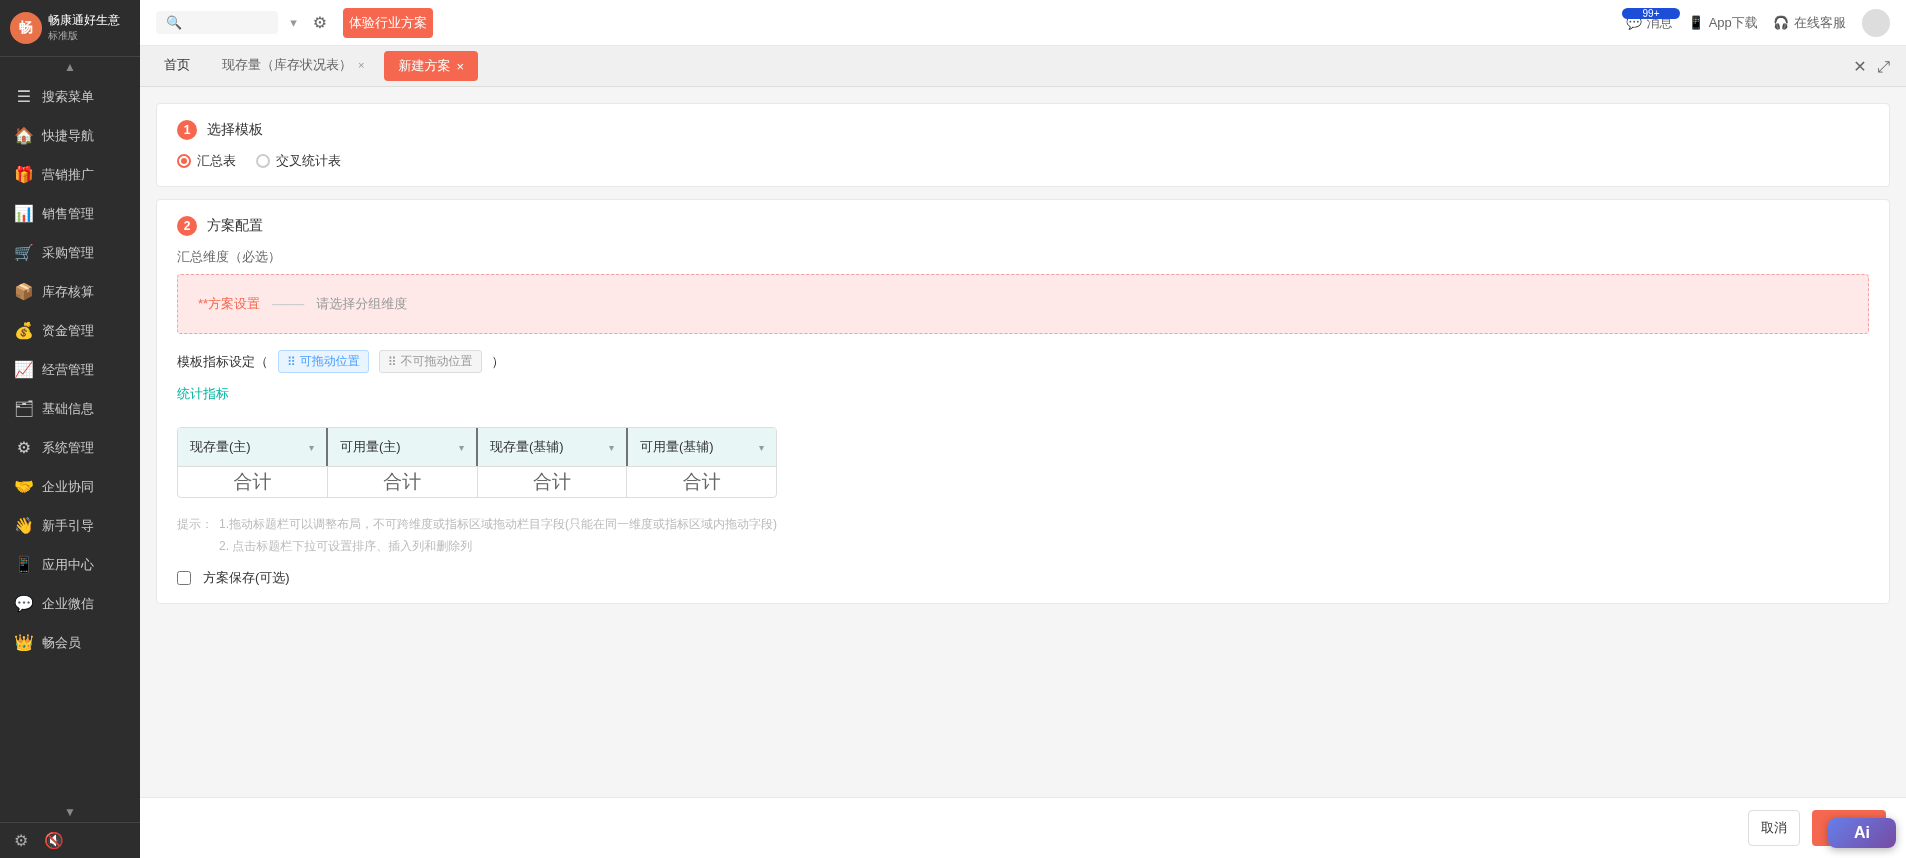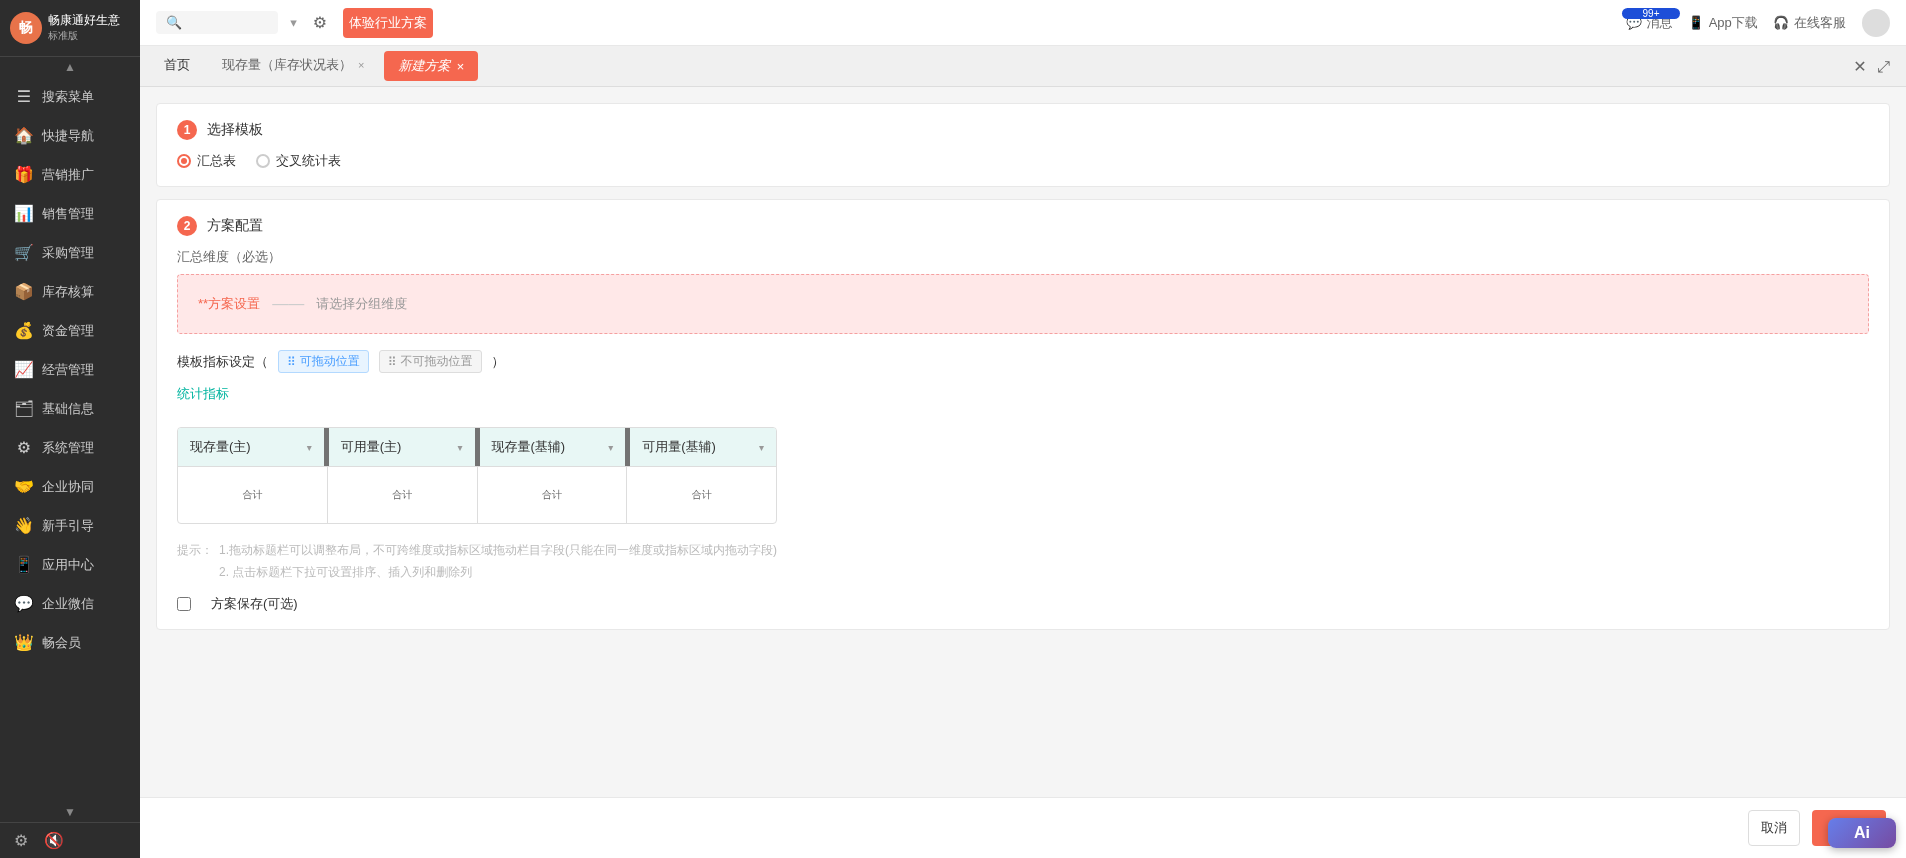--- a/index.html
+++ b/index.html
@@ -89,21 +89,21 @@
       border-bottom: 1px solid #ddd;
     }
     .tab {
       display: flex; align-items: center; gap: 6px;
       padding: 10px 16px; font-size: 13px; color: #666;
       cursor: pointer; border-bottom: 2px solid transparent;
       white-space: nowrap;
     }
     .tab-home { color: #333; font-size: 13px; }
     .tab-close { font-size: 11px; color: #999; cursor: pointer; }
-    .tab-new { background: #f5674f; color: #fff; border-radius: 4px; padding: 6px 14px; margin: 4px; font-size: 13px; cursor: pointer; display: flex; align-items: center; gap: 6px; font-style: italic; }
+    .tab-new { background: #f5674f; color: #fff; border-radius: 4px; padding: 6px 14px; margin: 4px; font-size: 13px; cursor: pointer; display: flex; align-items: center; gap: 6px; }
     .tabs-expand { margin-left: auto; font-size: 16px; color: #666; cursor: pointer; padding: 8px; }
 
     
     .content-area { flex: 1; overflow-y: auto; background: #f5f5f5; padding: 16px; }
 
     .page-title { font-size: 13px; color: #333; margin-bottom: 16px; }
 
     .section-card {
       background: #fff;
       border: 1px solid #e8e8e8;
@@ -159,36 +159,36 @@
       border-radius: 3px; padding: 2px 8px; font-size: 12px; color: #999; gap: 4px;
     }
 
     .stat-indicators-label { font-size: 13px; color: #00b49f; margin-bottom: 24px; }
 
     .stat-table { border: 1px solid #ddd; border-radius: 4px; overflow: hidden; width: 100%; max-width: 600px; }
     .stat-table-header { display: flex; background: #e8f7f5; }
     .stat-col {
       flex: 1; padding: 10px 12px;
       display: flex; align-items: center; justify-content: space-between;
-      border-right: 5px solid #737373; font-size: 13px; color: #333;
+      border-right: 2px solid #737373; font-size: 13px; color: #333;
     }
     .stat-col:last-child { border-right: none; }
     .stat-table-body { display: flex; border-top: 1px solid #ddd; }
     .stat-cell {
-      flex: 1; padding: 21px 12px; text-align: center;
-      border-right: 1px solid #ddd; font-size: 10px; color: #666;
+      flex: 1; padding: 2px 12px; text-align: center;
+      border-right: 1px solid #ddd; font-size: 19px; color: #666;
     }
     .stat-cell:last-child { border-right: none; }
 
     .chevron-down { font-size: 10px; color: #999; }
 
     .tips-section { margin-top: 16px; font-size: 12px; color: #bbb; line-height: 1.8; }
     .tips-section .tip-item { display: flex; gap: 6px; }
 
-    .save-option { display: flex; align-items: center; gap: 20px; font-size: 13px; color: #333; margin-top: 12px; }
+    .save-option { display: flex; align-items: center; gap: 12px; font-size: 13px; color: #333; margin-top: 12px; }
     .checkbox { width: 14px; height: 14px; border: 1px solid #ccc; cursor: pointer; }
 
     
     .footer-bar {
       background: #fff;
       border-top: 1px solid #e8e8e8;
       padding: 12px 20px;
       display: flex; justify-content: flex-end; gap: 12px;
     }
     .btn-cancel {

